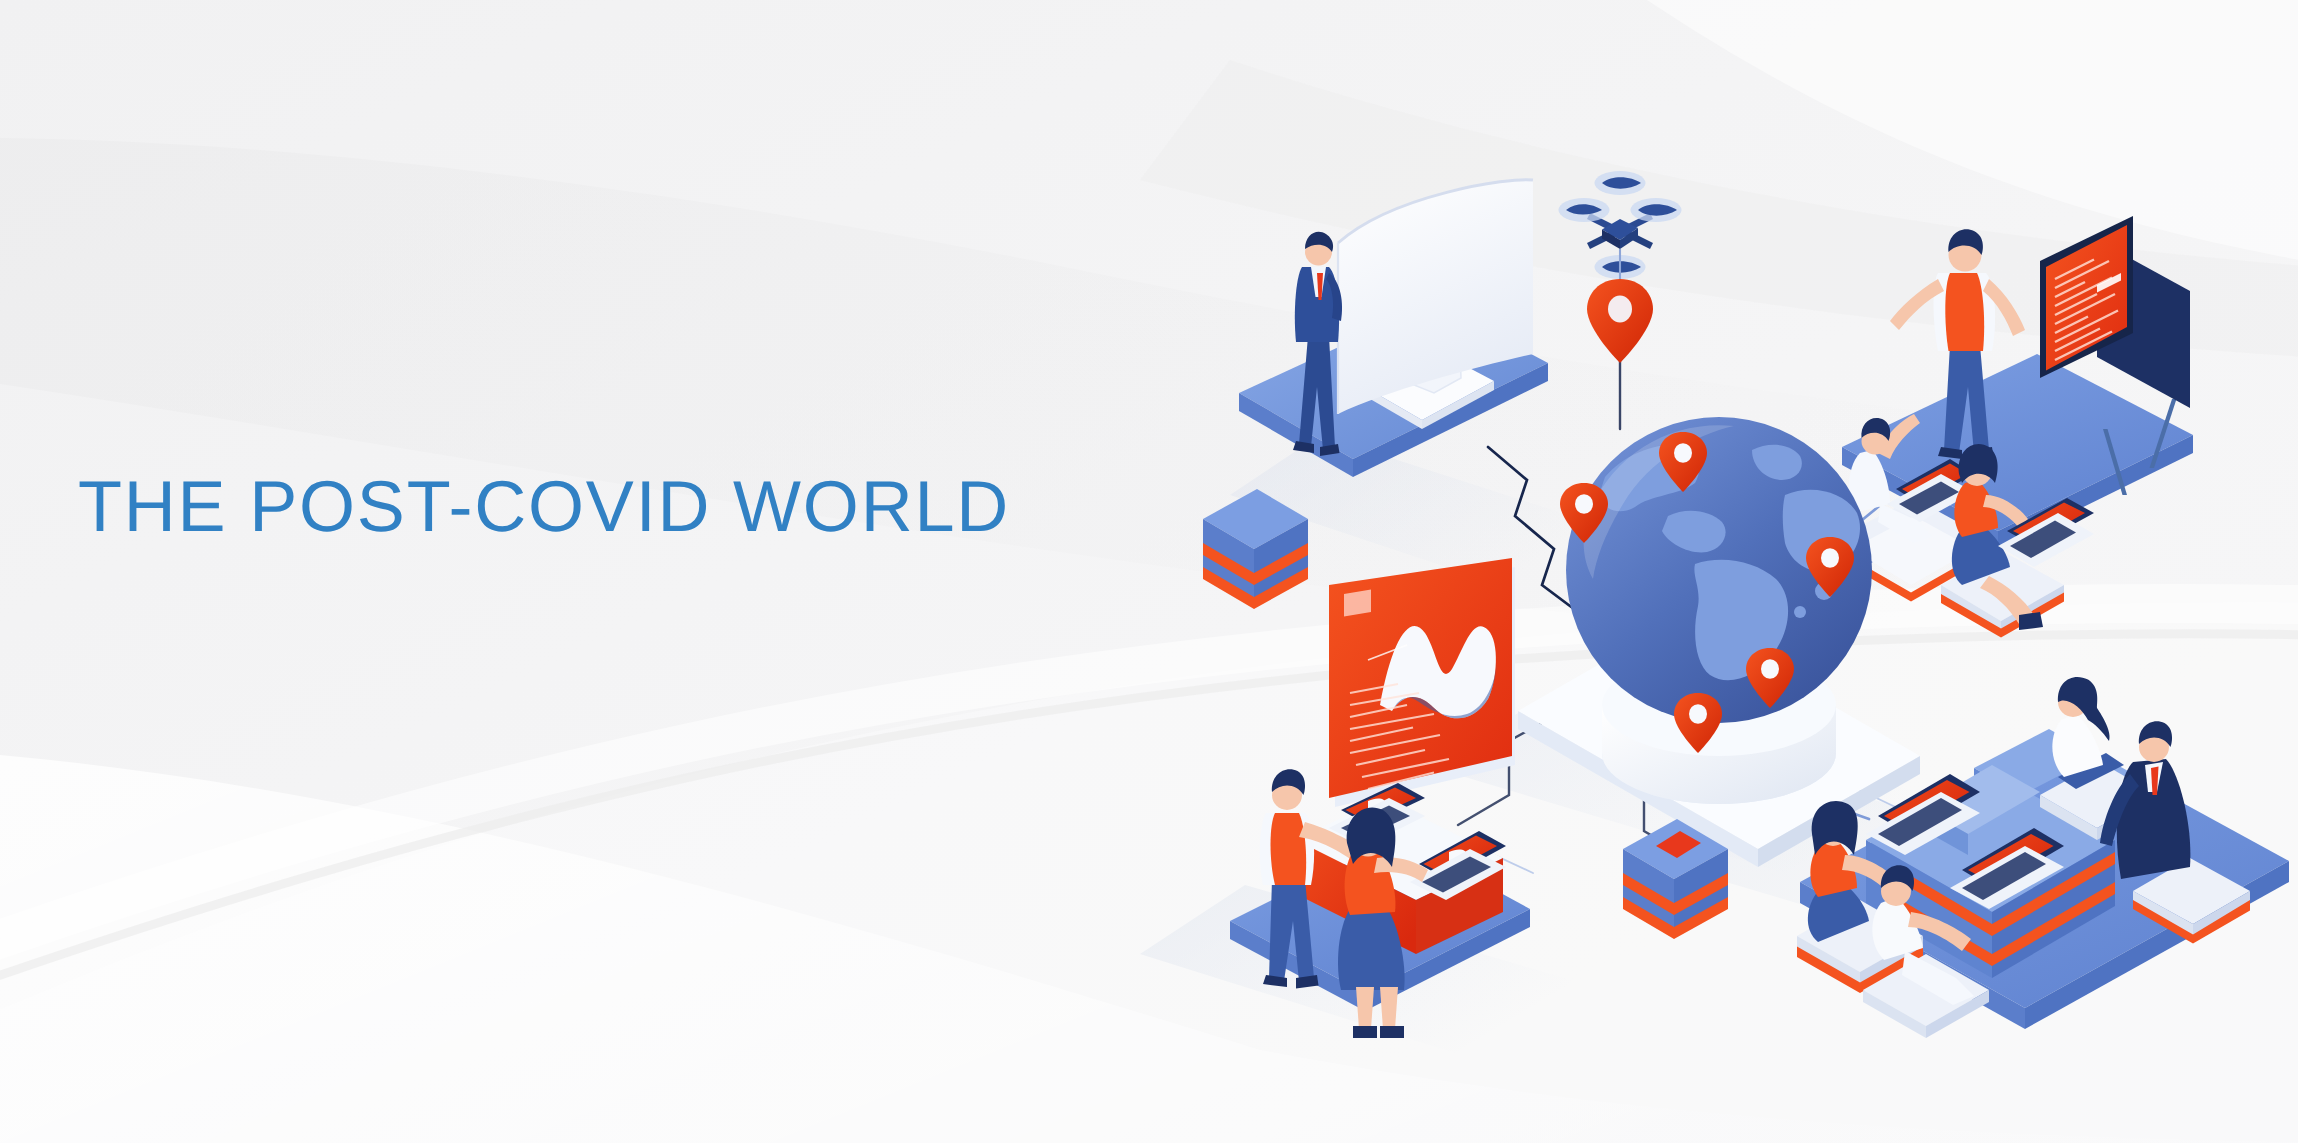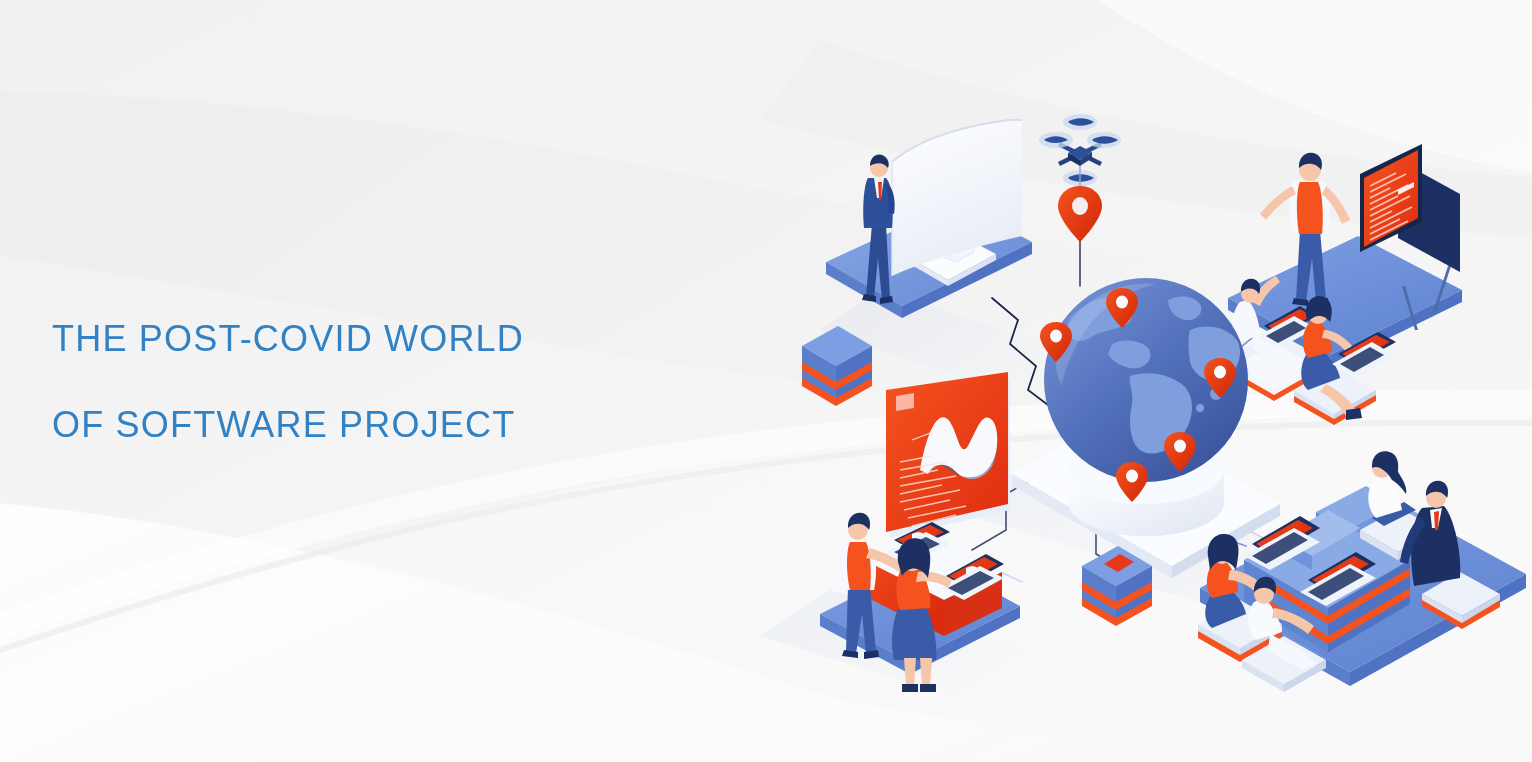--- a/index.html
+++ b/index.html
@@ -16,21 +16,21 @@
   
   #bg-swoosh{ position:absolute; inset:0; width:1532px; height:762px; }
 
   
   #headline{
     position:absolute; left:52px; top:296px;
     width:740px;
   }
   #headline .line{
     display:block;
-    font-size:36px;
+    font-size:48px;
     line-height:86px;
     letter-spacing:1.2px;
     font-weight:500;
     color:#3181c4;
     white-space:nowrap;
   }
 
   
   #illustration{
     position:absolute; left:760px; top:90px;
@@ -76,21 +76,20 @@
     <path d="M -40 664 C 300 545 600 470 1000 440 C 1250 423 1430 420 1572 424" fill="none" stroke="#ececed" stroke-width="6" opacity="0.7"></path>
 
     <path d="M -40 250 C 300 300 640 368 1000 404 C 1240 428 1420 438 1572 440 L 1572 300 C 1300 286 1000 238 700 176 C 420 120 160 90 -40 92 Z" fill="url(#swooshShade)" opacity="0.55"></path>
 
     <path d="M 1040 -40 C 1180 60 1320 140 1572 180 L 1572 -40 Z" fill="#ffffff" opacity="0.5"></path>
     <path d="M 760 120 C 980 176 1220 220 1572 240 L 1572 180 C 1260 158 1000 100 820 40 Z" fill="#ededee" opacity="0.45"></path>
   </svg>
 
   <div id="headline">
     <span class="line" style="color: rgb(49, 129, 196);">THE POST-COVID WORLD</span>
-    <span class="line" style="color: rgb(49, 129, 196);">OF SOFTWARE PROJECT</span>
   </div>
 
   <div id="illustration">
     <svg width="772" height="620" viewBox="0 0 772 620" xmlns="http://www.w3.org/2000/svg">
       <defs>
         <linearGradient id="platBlue" x1="0" y1="0" x2="0.7" y2="1">
           <stop offset="0%" stop-color="#7c9ee2"></stop>
           <stop offset="100%" stop-color="#6285d2"></stop>
         </linearGradient>
         <linearGradient id="platBlue2" x1="0" y1="0" x2="1" y2="1">

